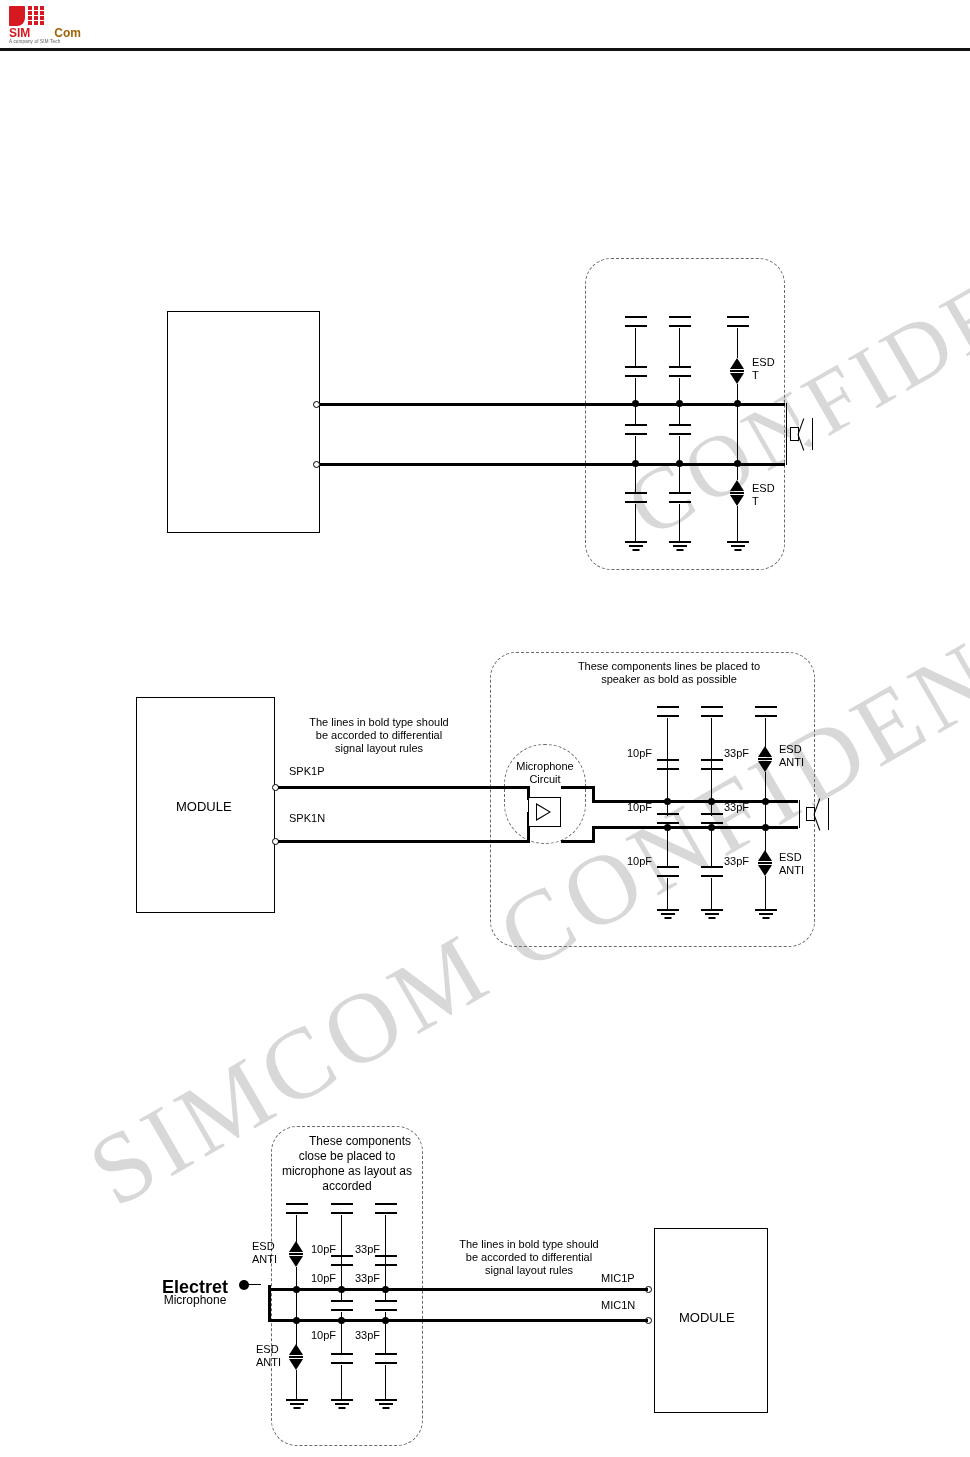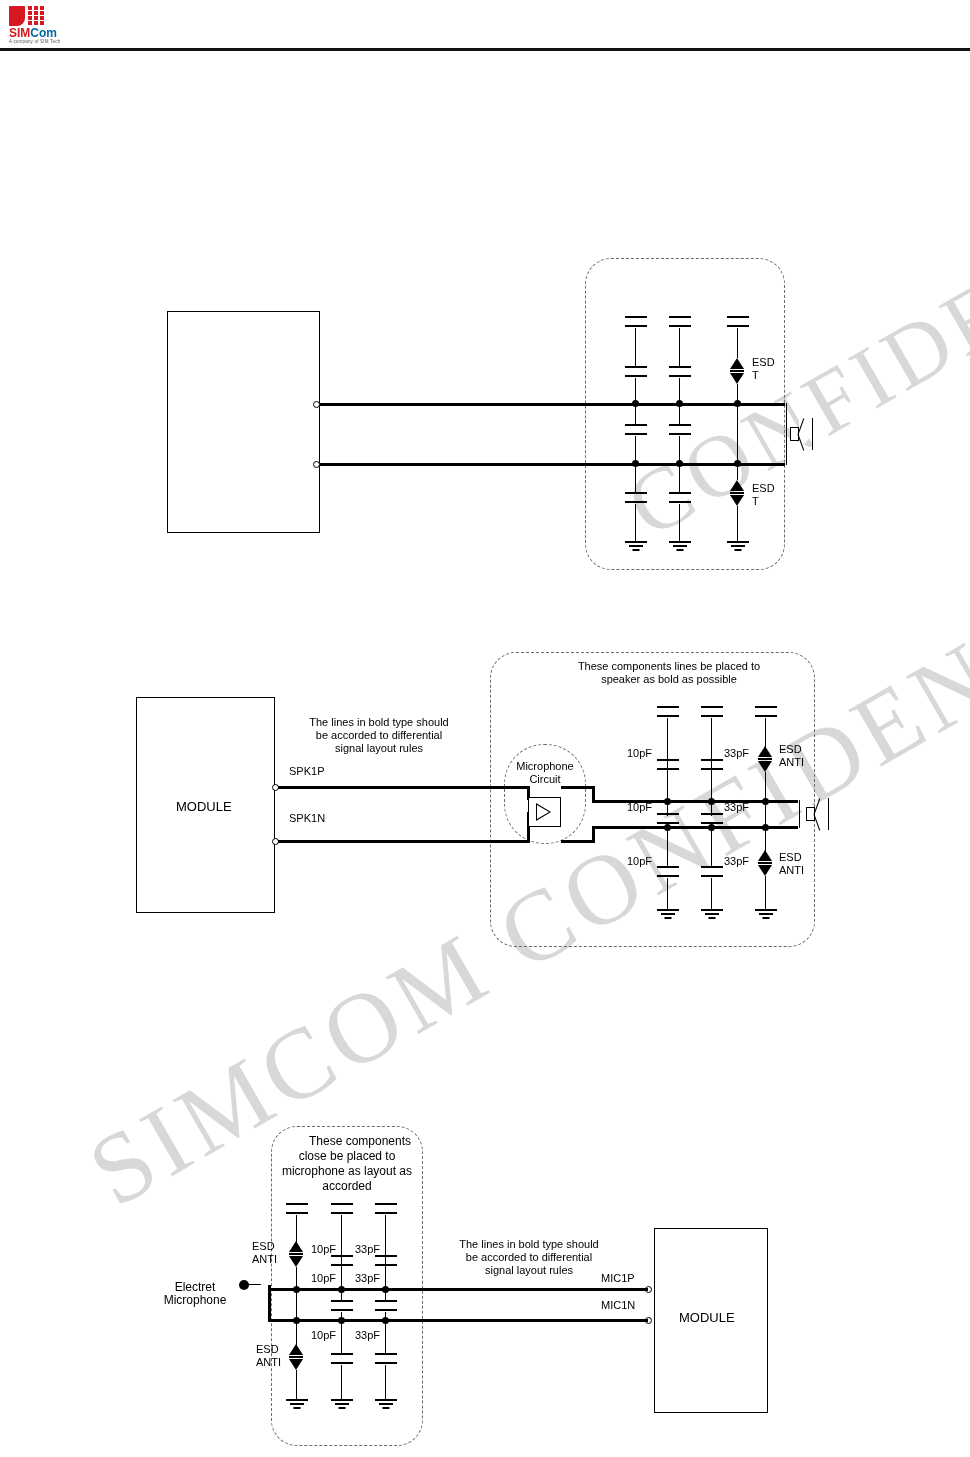--- a/index.html
+++ b/index.html
@@ -51,21 +51,21 @@
   }
   .logo .logo-text {
     position: absolute;
     left: 3px; top: 22px;
     font-size: 12px;
     font-weight: bold;
     color: #d61920;
     letter-spacing: 0px;
     font-family: "Liberation Sans", sans-serif;
   }
-  .logo .logo-text .com { color: #0369a1; }
+  .logo .logo-text .com { color: #a16207; padding-left: 24px; }
   .logo .logo-sub {
     position: absolute;
     left: 3px; top: 35px;
     font-size: 4.5px;
     color: #555;
     letter-spacing: .2px;
   }
   
   .wm {
     position: absolute;
@@ -513,21 +513,21 @@
     <div class="lbl c" style="left:271px; top:1165px; width:152px; font-size:12px;">microphone as layout as</div>
     <div class="lbl c" style="left:277px; top:1180px; width:140px; font-size:12px;">accorded</div>
 
     <div class="box" style="left:654px; top:1228px; width:114px; height:185px;"></div>
     <div class="lbl" style="left:679px; top:1311px; font-size:13px;">MODULE</div>
 
     <div class="lbl c" style="left:443px; top:1238px; width:172px;">The lines in bold type should</div>
     <div class="lbl c" style="left:443px; top:1251px; width:172px;">be accorded to differential</div>
     <div class="lbl c" style="left:443px; top:1264px; width:172px;">signal layout rules</div>
 
-    <div class="lbl c" style="left:155px; top:1281px; width:80px; font-size:12px;">Electret</div>
+    <div class="lbl c" style="left:155px; top:1281px; width:80px; font-size:18px;font-weight:bold;">Electret</div>
     <div class="lbl c" style="left:149px; top:1294px; width:92px; font-size:12px;">Microphone</div>
     <div class="mic" style="left:239px; top:1277px;">
       <div class="cap-el"></div>
         <div class="stem"></div>
     </div>
 
     <div class="wire bold v" style="left:268px; top:1285px; height:36px;"></div>
 
     <div class="node" style="left:645px; top:1286px;"></div>
     <div class="node" style="left:645px; top:1317px;"></div>

